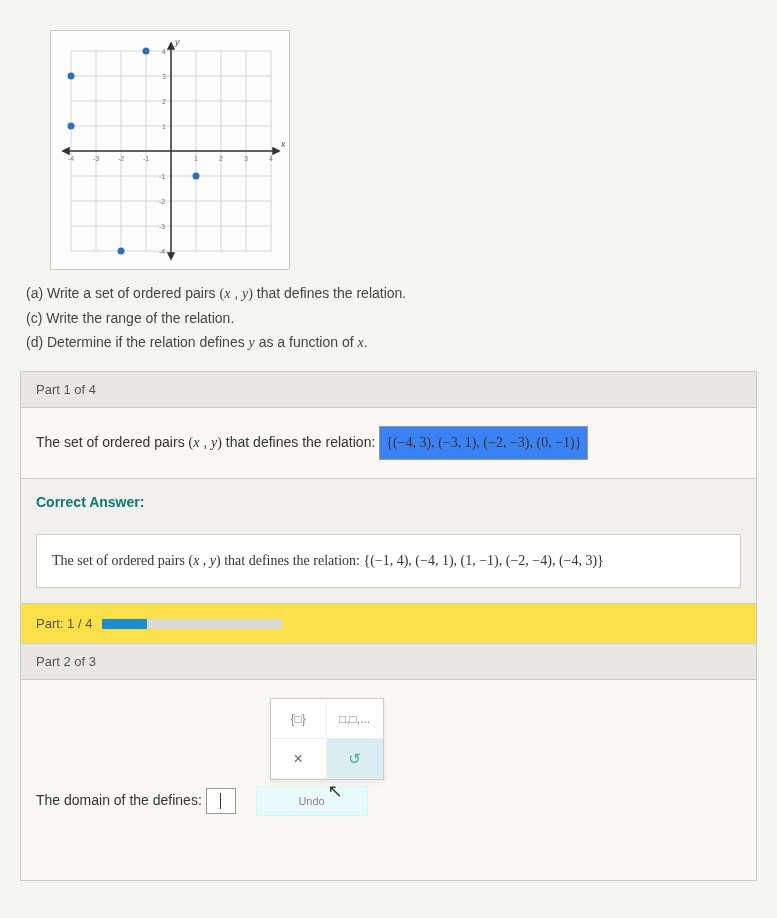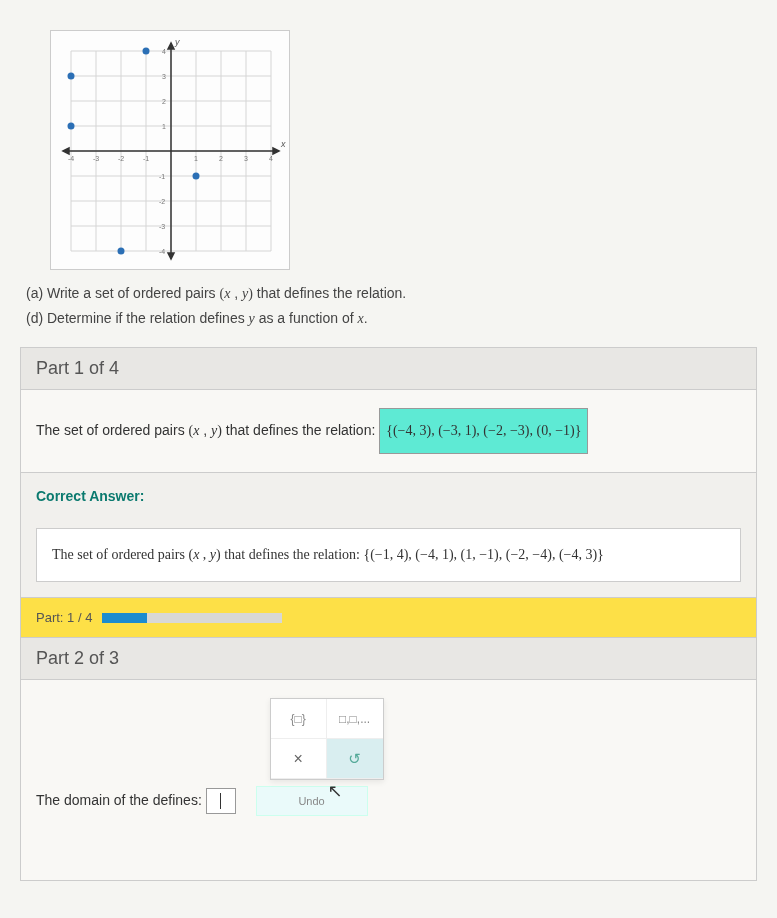--- a/index.html
+++ b/index.html
@@ -26,34 +26,34 @@
     margin: 15px 0 20px 6px;
   }
   .questions p {
     margin: 8px 0;
     color: #444;
   }
   .part-header {
     background: #e8e7e4;
     border: 1px solid #ccc;
     padding: 10px 15px;
-    font-size: 18px;
+    font-size: 13px;
     color: #555;
   }
   .part-body {
     background: #f9f8f5;
     border: 1px solid #ccc;
     border-top: none;
     padding: 18px 15px;
   }
   .answer-box {
     display: inline-block;
     border: 1px solid #999;
-    padding: 14px 6px;
-    background: #5eead4;
+    padding: 8px 6px;
+    background: #3b82f6;
     font-family: serif;
   }
   .correct-label {
     color: #0b7a6f;
     font-weight: bold;
     padding: 15px 15px 24px 15px;
     background: #f1f0ed;
     border-left: 1px solid #ccc;
     border-right: 1px solid #ccc;
   }
@@ -216,20 +216,21 @@
         <circle cx="145" cy="145" r="3.5"></circle>
         <circle cx="70" cy="220" r="3.5"></circle>
         <circle cx="20" cy="45" r="3.5"></circle>
       </g>
     </svg>
   </div>
 </div>
 
 <div class="questions">
   <p>(a) Write a set of ordered pairs <span class="math paren">(</span><span class="math">x</span> , <span class="math">y</span><span class="math paren">)</span> that defines the relation.</p>
+  <p>(c) Write the range of the relation.</p>
   <p>(d) Determine if the relation defines <span class="math">y</span> as a function of <span class="math">x</span>.</p>
 </div>
 
 <div class="part-header">Part 1 of 4</div>
 <div class="part-body">
   <span>The set of ordered pairs <span class="math paren">(</span><span class="math">x</span> , <span class="math">y</span><span class="math paren">)</span> that defines the relation:</span>
   <span class="answer-box">{(−4, 3), (−3, 1), (−2, −3), (0, −1)}</span>
 </div>
 <div class="correct-label">Correct Answer:</div>
 <div class="correct-wrap">

